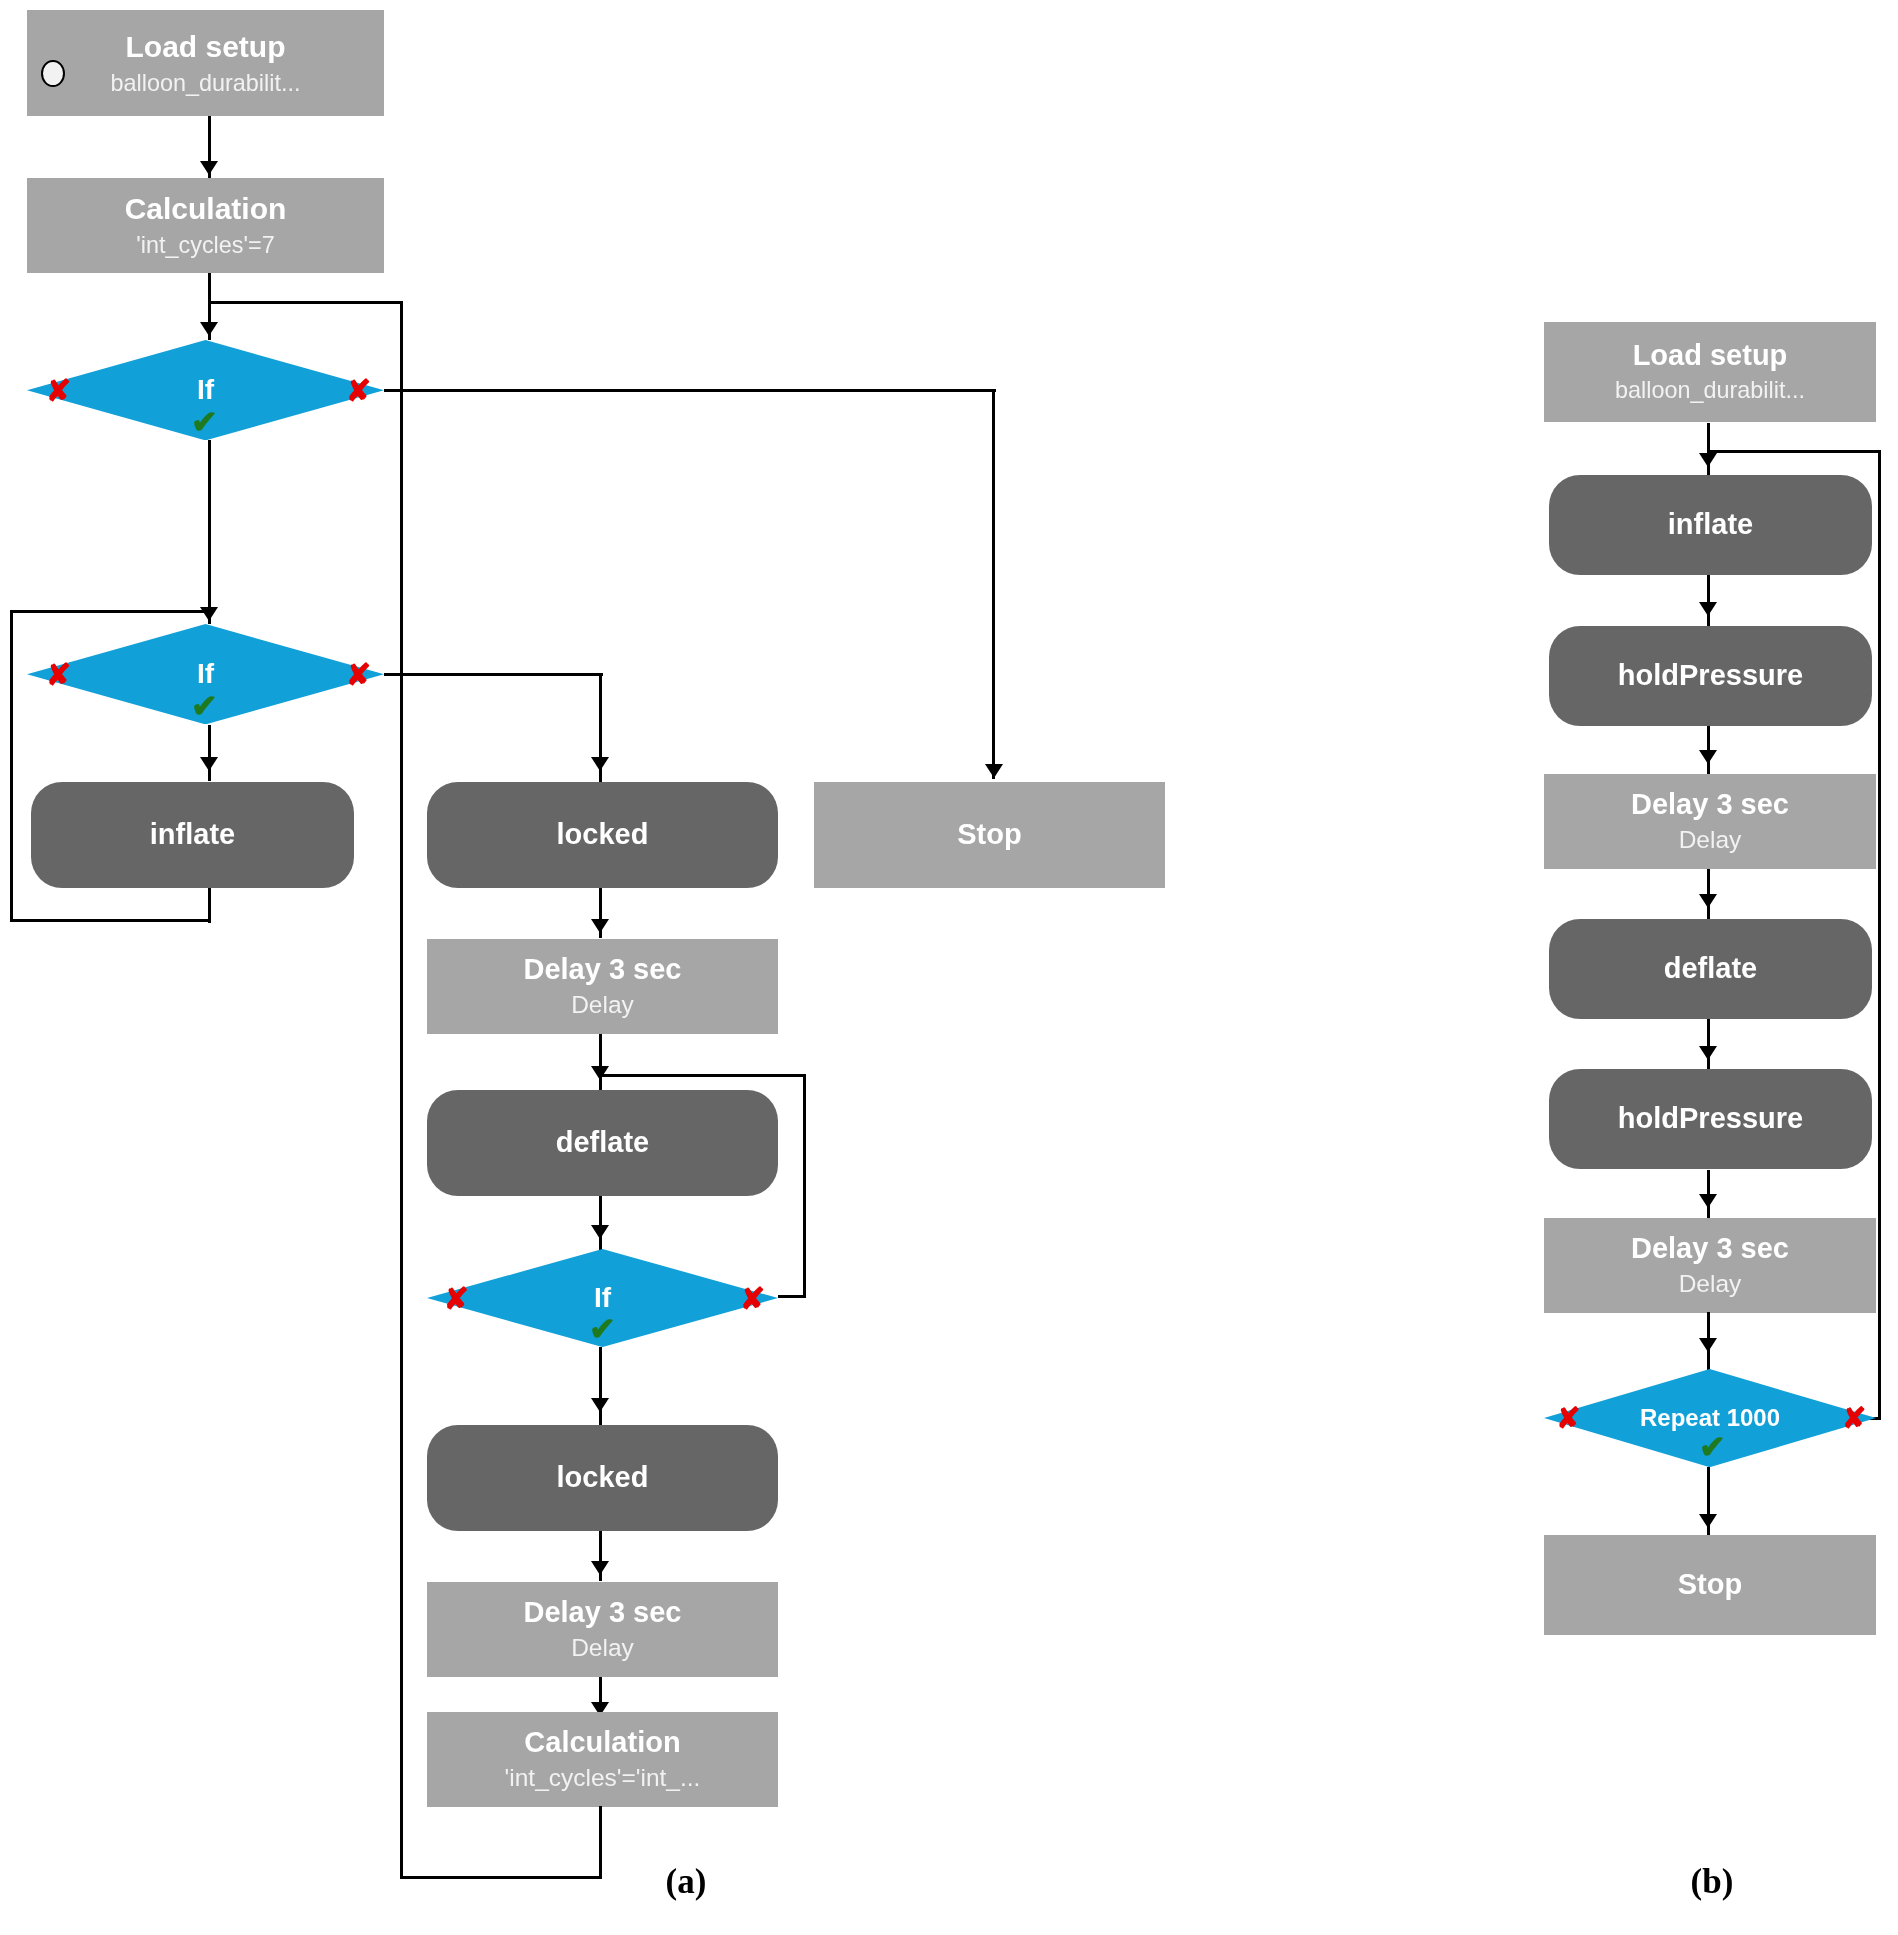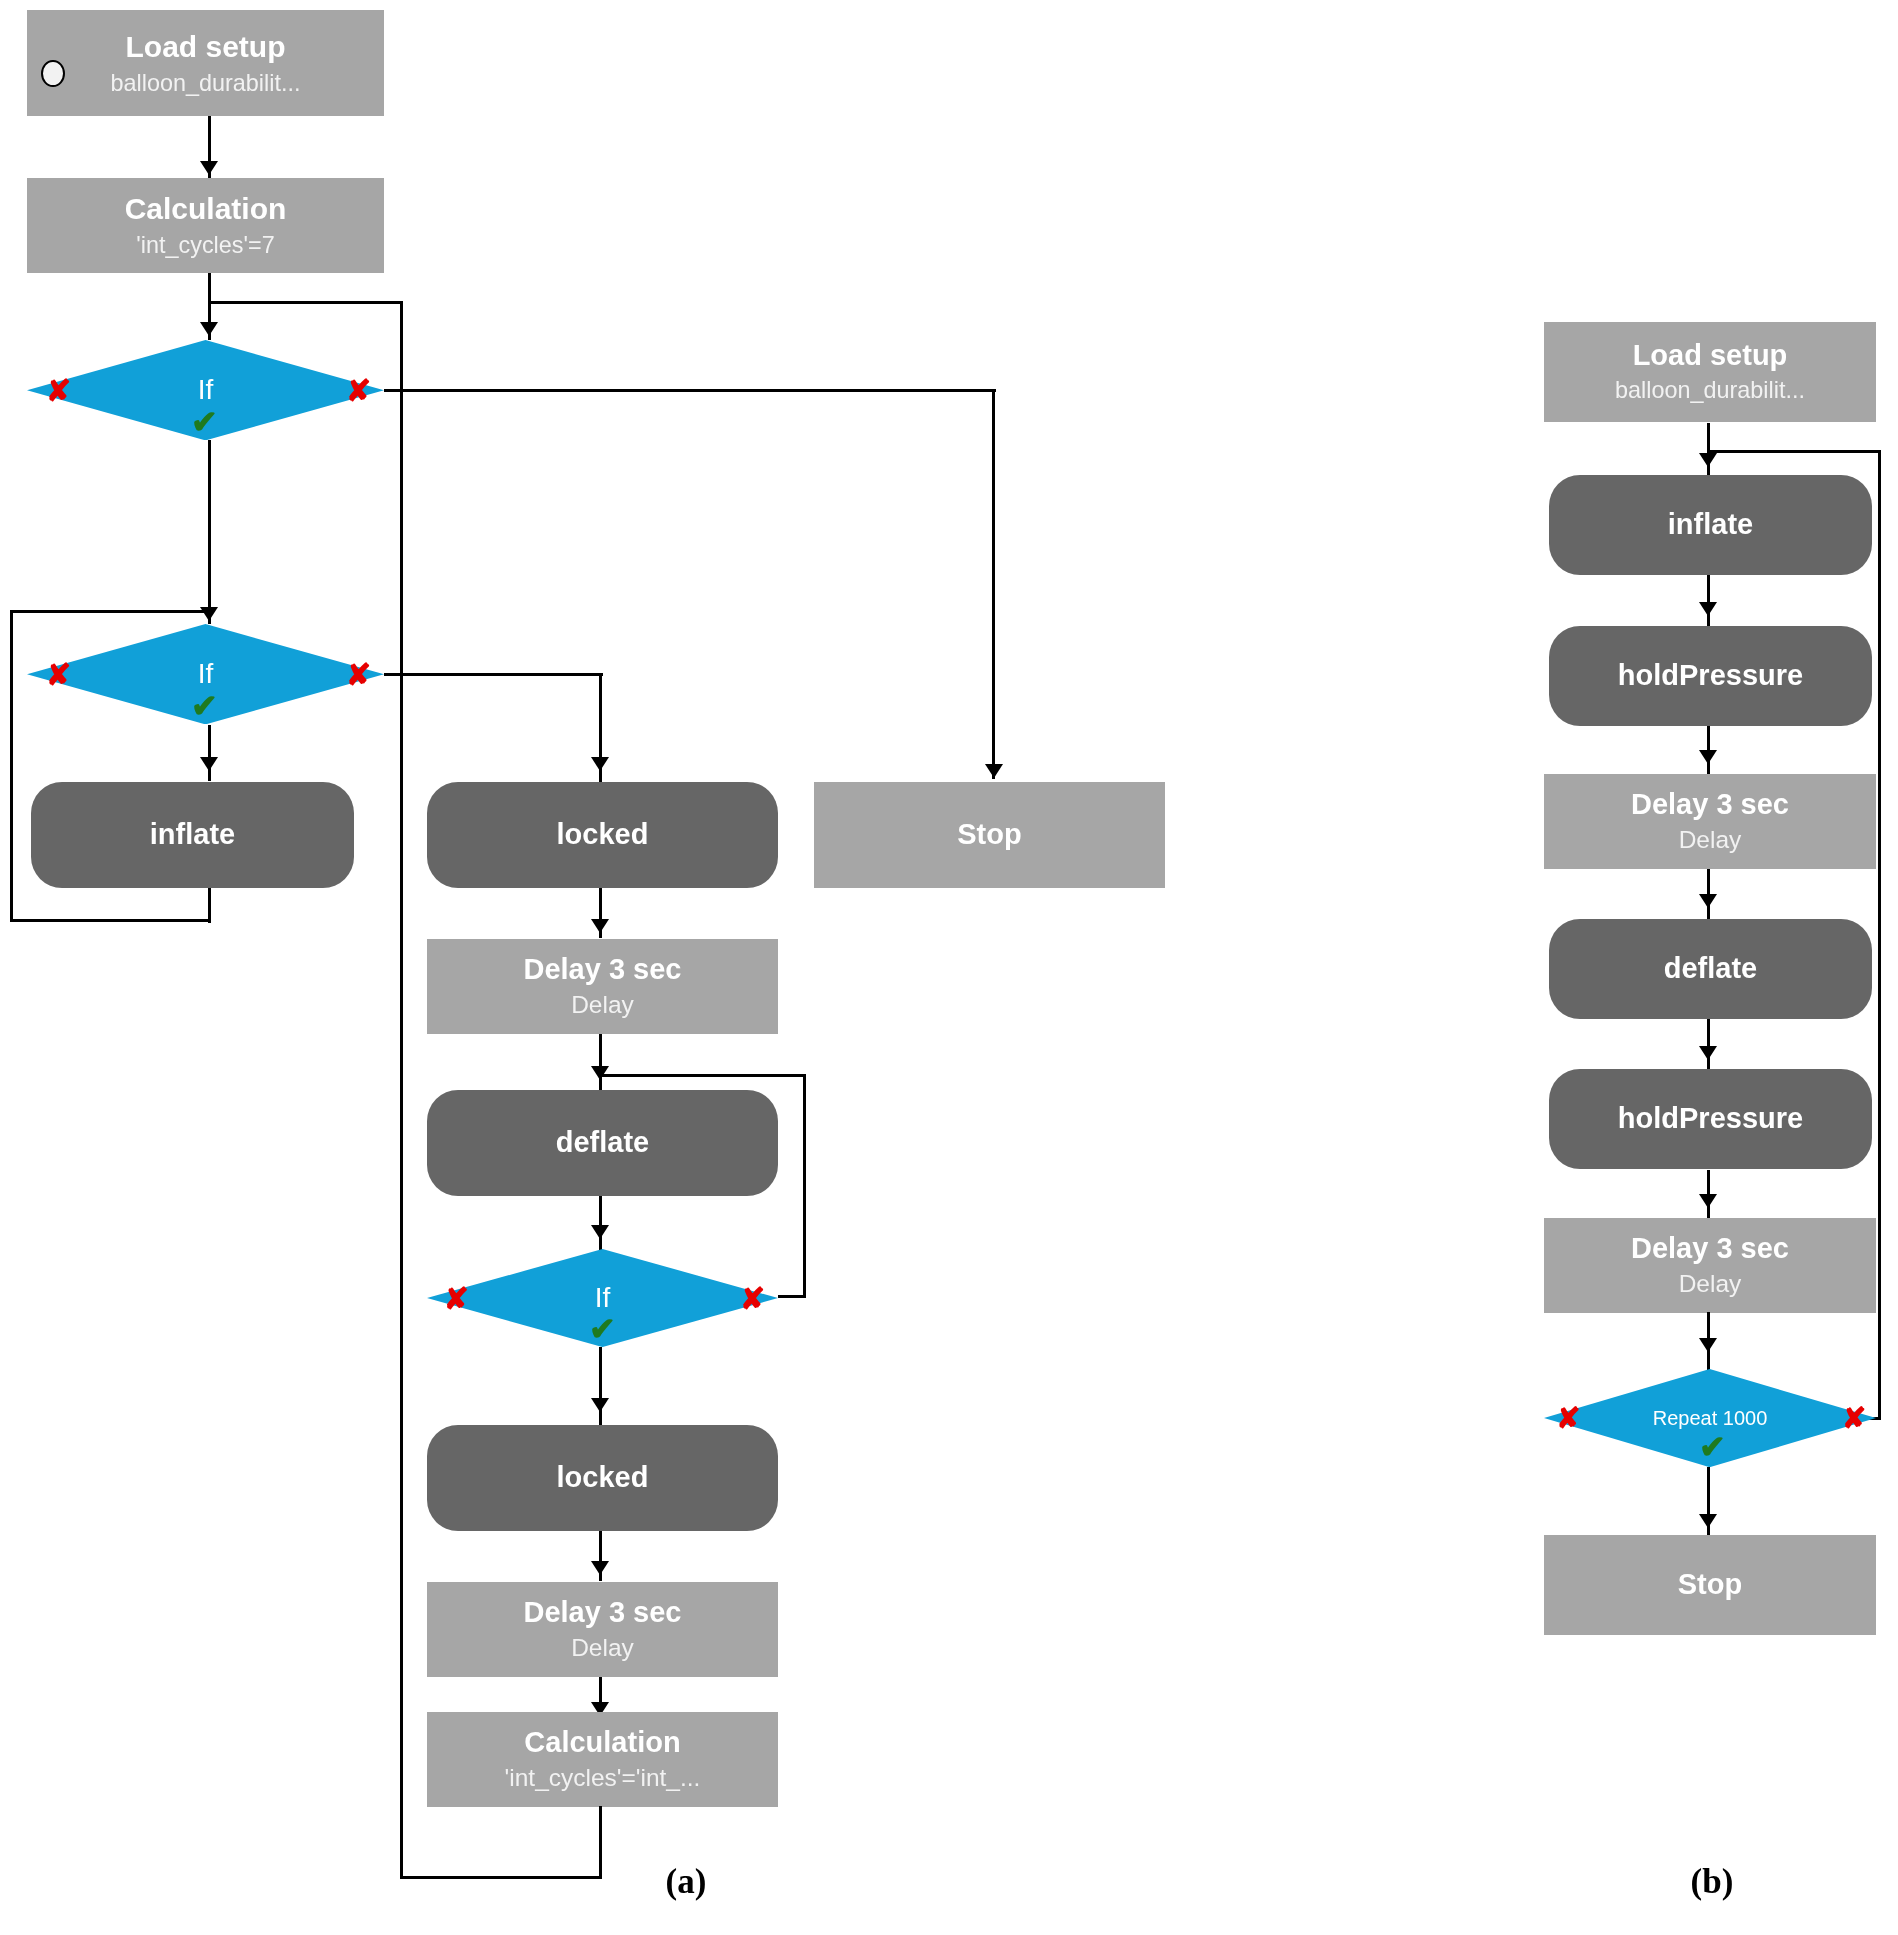--- a/index.html
+++ b/index.html
@@ -8,21 +8,21 @@
 
   .node{position:absolute;box-sizing:border-box;display:flex;flex-direction:column;
         align-items:center;justify-content:center;color:#ffffff;text-align:center;}
   .node .title{font-weight:bold;line-height:1.1;}
   .node .sub{font-weight:normal;line-height:1.1;color:#f2f2f2;}
 
   .n-light{background:#a6a6a6;}
   .n-dark{background:#666666;border-radius:31px;}
 
   .diamond{position:absolute;display:flex;align-items:center;justify-content:center;}
-  .diamond .dtext{position:relative;z-index:3;color:#ffffff;font-weight:normal;white-space:nowrap;}
+  .diamond .dtext{position:relative;z-index:3;color:#ffffff;font-weight:bold;white-space:nowrap;}
   .diamond .dshape{position:absolute;inset:0;z-index:1;}
   .mark{position:absolute;z-index:4;font-weight:bold;line-height:1;}
   .mark.x{color:#e60000;}
   .mark.chk{color:#1f7a1f;}
 
   .ln{position:absolute;background:#000000;}
   .arrow{position:absolute;width:0;height:0;border-left:9.5px solid transparent;
          border-right:9.5px solid transparent;border-top:14.5px solid #000000;}
 
   .startdot{position:absolute;border-radius:50%;background:#f2f2f2;border:2.2px solid #000000;}
@@ -219,21 +219,21 @@
     <div class="sub" style="font-size:24.5px;margin-top:6.7px;">Delay</div>
   </div>
 
   <div class="ln" style="left:1707px;top:1312px;width:3.3px;height:59px;"></div>
   <div class="arrow" style="left:1699px;top:1338px;"></div>
 
   <div class="diamond" style="left:1544px;top:1369px;width:332px;height:98px;">
     <svg class="dshape" viewBox="0 0 595 176" preserveAspectRatio="none">
       <polygon points="297,0 595,88 297,176 0,88" fill="#11a0d8"></polygon>
     </svg>
-    <div class="dtext" style="font-size:20px;">Repeat 1000</div>
+    <div class="dtext" style="font-size:24px;">Repeat 1000</div>
     <div class="mark x" style="left:12.3px;top:35px;font-size:29px;">✘</div>
     <div class="mark x" style="left:298px;top:35px;font-size:29px;">✘</div>
     <div class="mark chk" style="left:155px;top:62px;font-size:32px;">✔</div>
   </div>
 
   <div class="ln" style="left:1707px;top:1467px;width:3.3px;height:71px;"></div>
   <div class="arrow" style="left:1699px;top:1514px;"></div>
 
   <div class="node n-light" style="left:1544px;top:1535px;width:332px;height:100px;">
     <div class="title" style="font-size:29px;">Stop</div>

